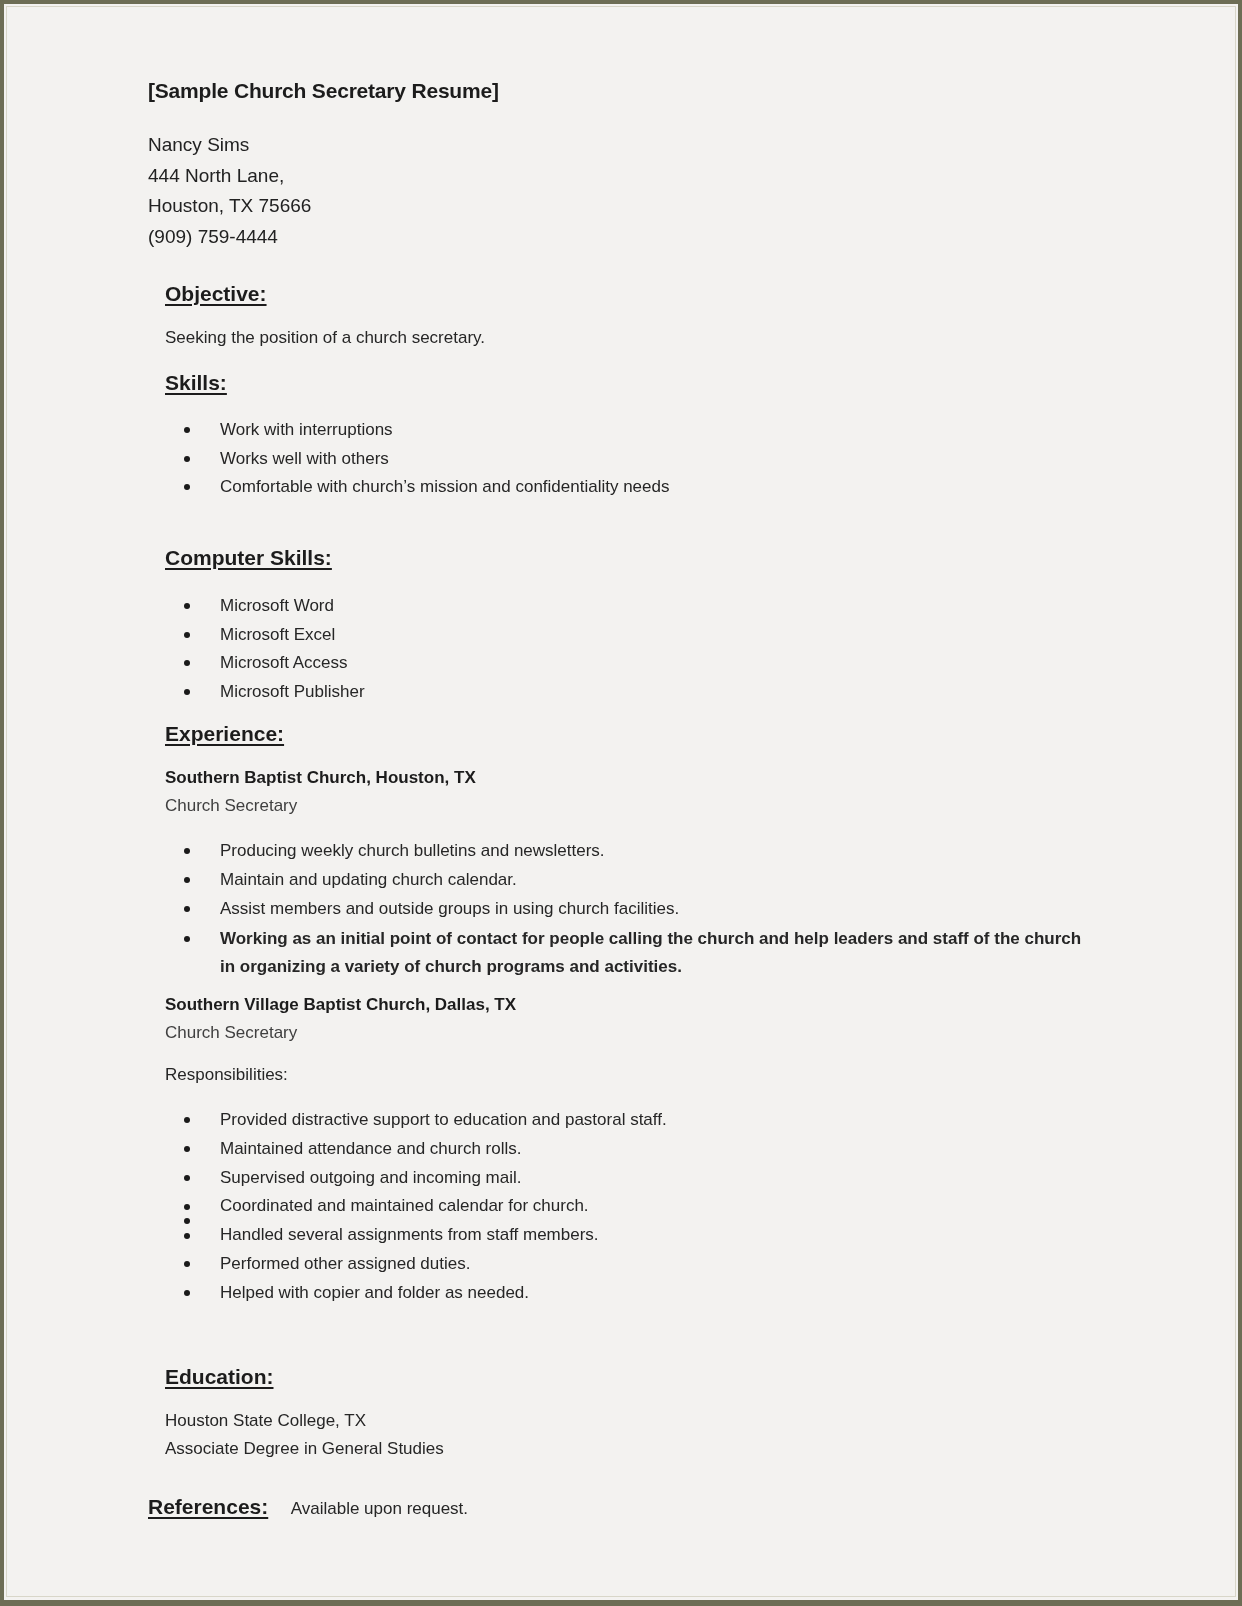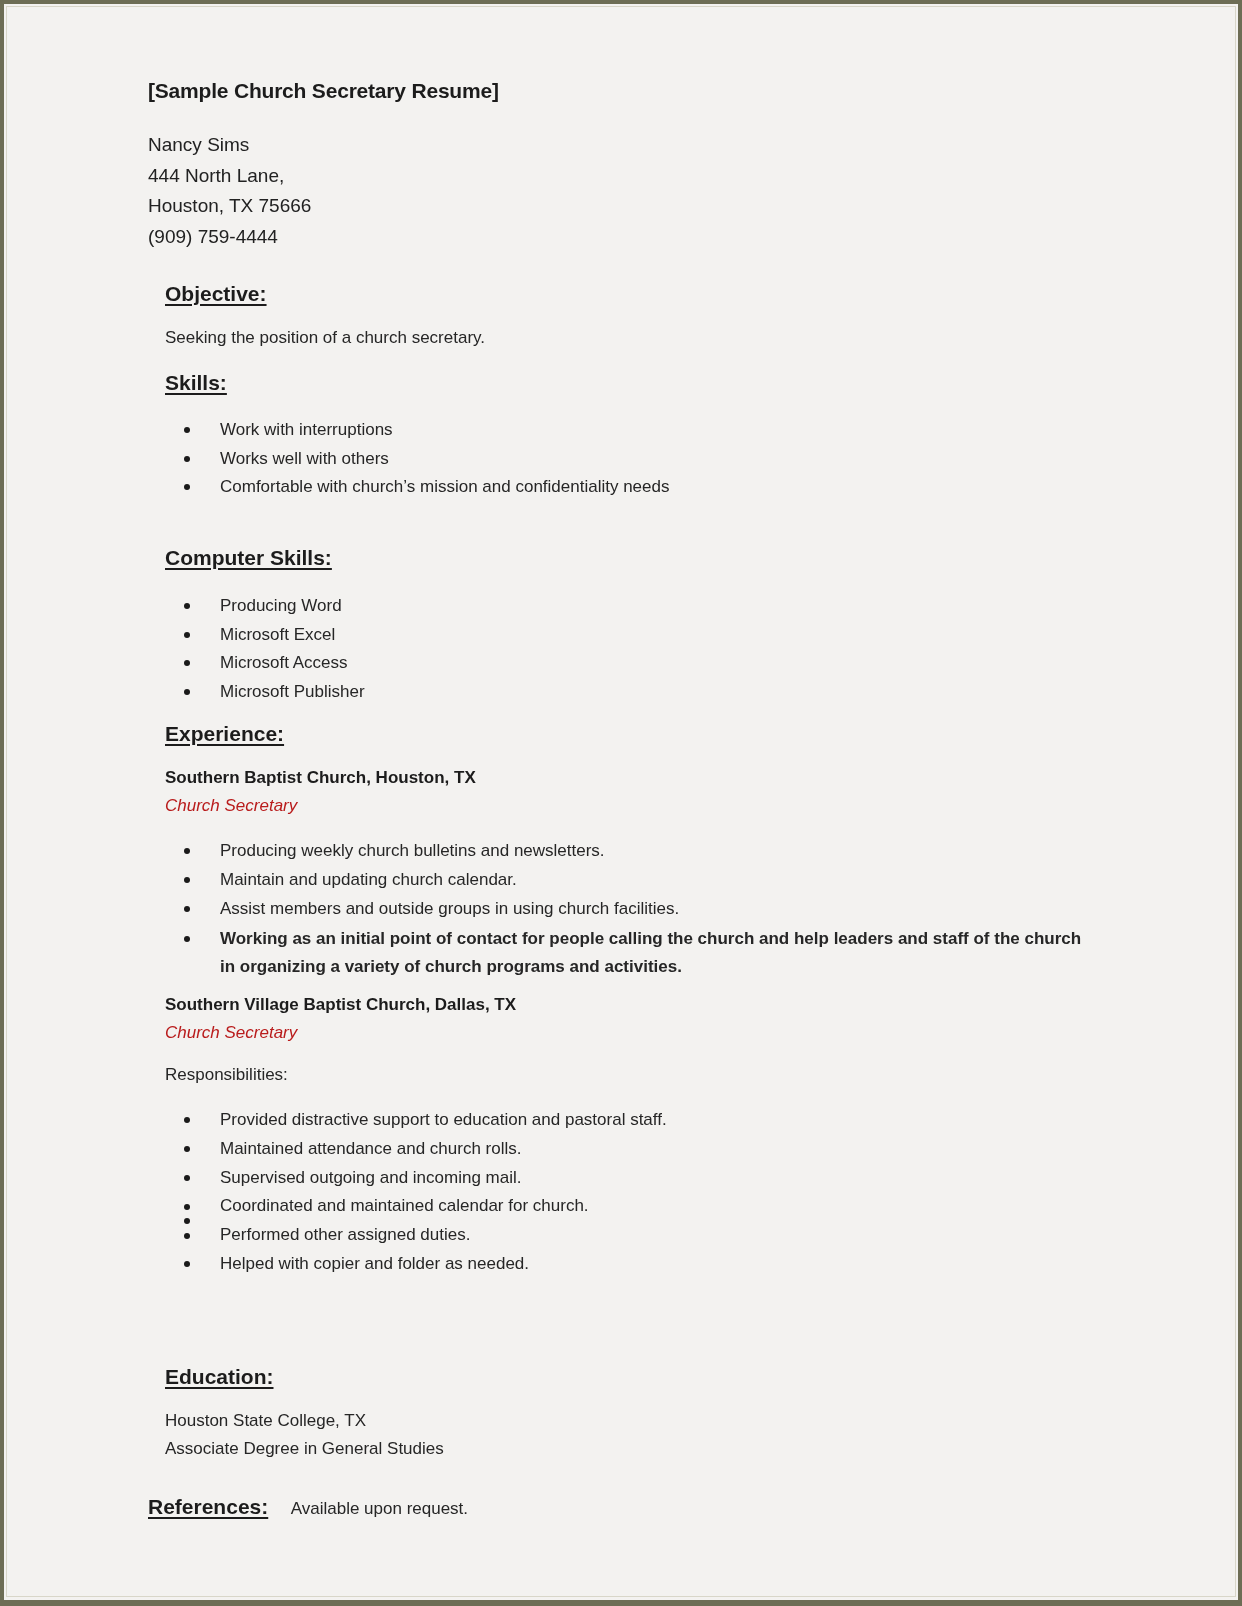--- a/index.html
+++ b/index.html
@@ -67,22 +67,21 @@
     .body-text {
       font-size: 17px;
       color: #262626;
     }
     .company {
       font-size: 17px;
       font-weight: bold;
     }
     .role {
       font-size: 17px;
-      font-style: italic;
-      color: #b91c1c;
+      color: #404040;
     }
     ul.bullets {
       list-style: none;
       margin: 0;
       padding: 0;
       position: absolute;
       left: 0;
     }
     ul.bullets li {
       position: relative;
@@ -135,21 +134,21 @@
 
   <div class="abs heading" style="top:301px;">Skills:</div>
   <ul class="bullets" style="top:346px; line-height:28.5px;">
     <li><span class="dot"></span><span>Work with interruptions</span></li>
     <li><span class="dot"></span><span>Works well with others</span></li>
     <li><span class="dot"></span><span>Comfortable with church’s mission and confidentiality needs</span></li>
   </ul>
 
   <div class="abs heading" style="top:476px;text-decoration:underline;">Computer Skills:</div>
   <ul class="bullets" style="top:522px; line-height:28.5px;">
-    <li><span class="dot"></span><span>Producing Word</span></li>
+    <li><span class="dot"></span><span>Microsoft Word</span></li>
     <li><span class="dot"></span><span>Microsoft Excel</span></li>
     <li><span class="dot"></span><span>Microsoft Access</span></li>
     <li><span class="dot"></span><span>Microsoft Publisher</span></li>
   </ul>
 
   <div class="abs heading" style="top:652px;">Experience:</div>
 
   <div class="abs company" style="top:698px;">Southern Baptist Church, Houston, TX</div>
   <div class="abs role" style="top:726px;">Church Secretary</div>
   <ul class="bullets" style="top:766px; line-height:29px;">
@@ -161,20 +160,21 @@
 
   <div class="abs company" style="top:925px;">Southern Village Baptist Church, Dallas, TX</div>
   <div class="abs role" style="top:953px;">Church Secretary</div>
   <div class="abs body-text" style="top:995px;">Responsibilities:</div>
   <ul class="bullets" style="top:1036px; line-height:28.8px;">
     <li><span class="dot"></span><span>Provided distractive support to education and pastoral staff.</span></li>
     <li><span class="dot"></span><span>Maintained attendance and church rolls.</span></li>
     <li><span class="dot"></span><span>Supervised outgoing and incoming mail.</span></li>
     <li><span class="dot"></span><span>Coordinated and maintained calendar for church.</span></li>
     <li><span class="dot"></span></li>
+    <li><span class="dot"></span><span>Handled several assignments from staff members.</span></li>
     <li><span class="dot"></span><span>Performed other assigned duties.</span></li>
     <li><span class="dot"></span><span>Helped with copier and folder as needed.</span></li>
   </ul>
 
   <div class="abs heading" style="top:1295px;">Education:</div>
   <div class="abs body-text" style="top:1341px;text-align:right;">Houston State College, TX</div>
   <div class="abs body-text" style="top:1369px;">Associate Degree in General Studies</div>
 
   <div class="references-row" style="top:1425px;">
     <span class="heading">References:</span>

